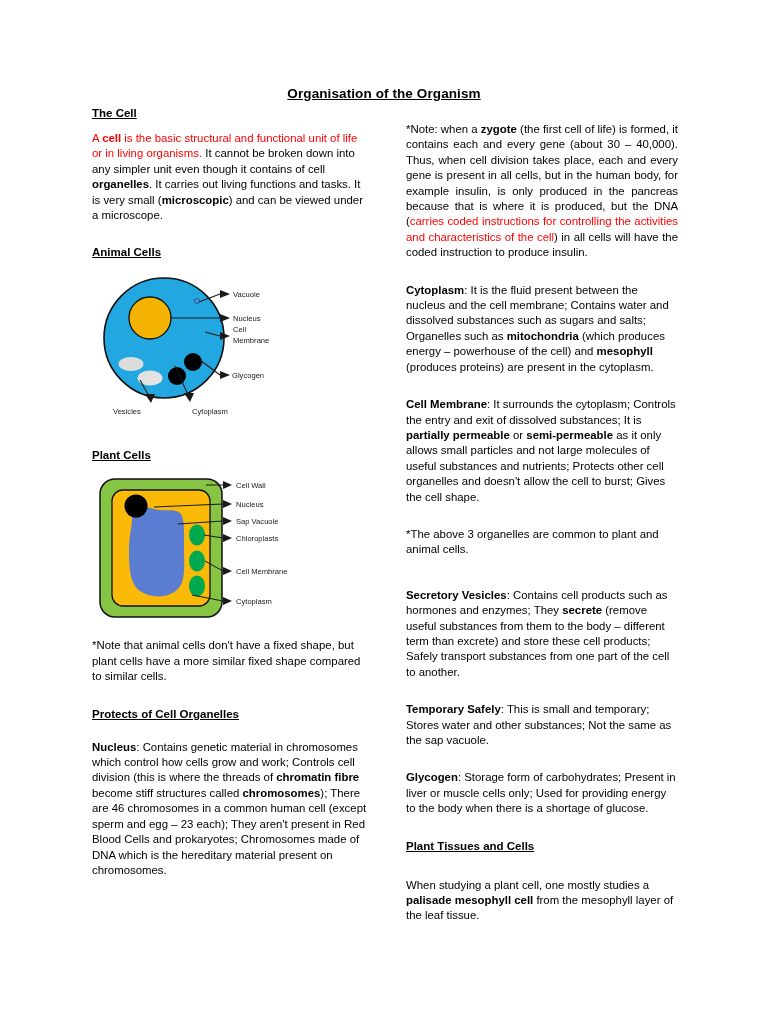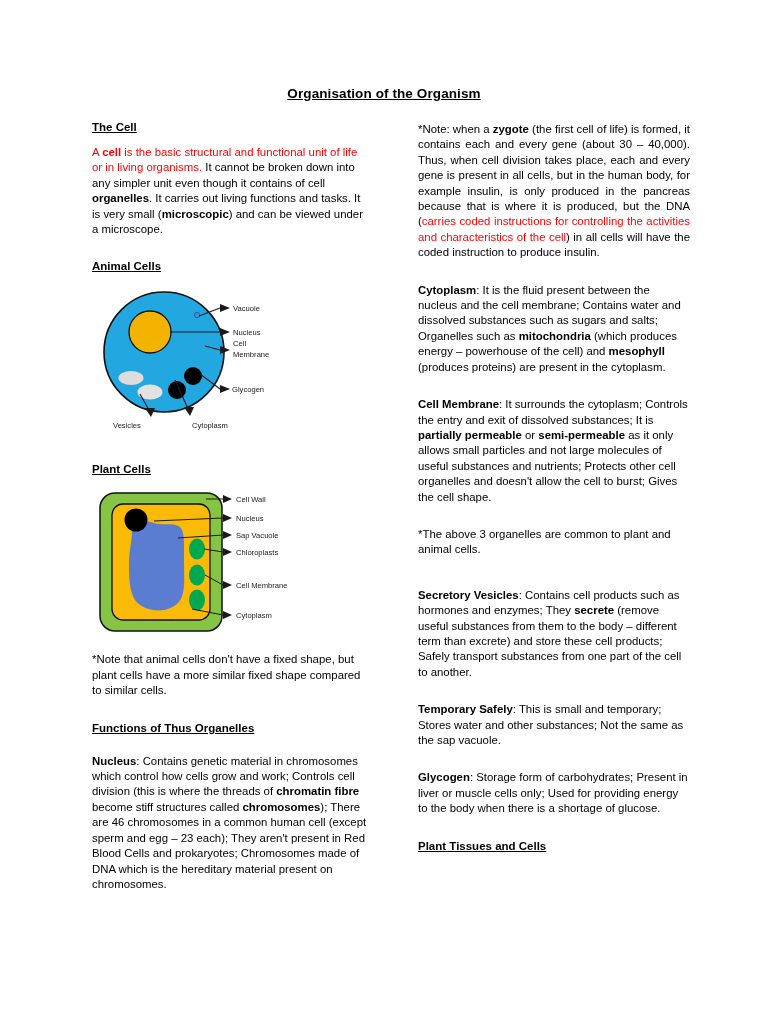--- a/index.html
+++ b/index.html
@@ -29,28 +29,28 @@
     left: 0;
     width: 768px;
     text-align: center;
     font-size: 13.5px;
     font-weight: bold;
     text-decoration: underline;
     letter-spacing: 0.1px;
   }
   .col-left {
     position: absolute;
-    top: 120px;
+    top: 106px;
     left: 92px;
     width: 277px;
   }
   .col-right {
     position: absolute;
     top: 122px;
-    left: 418px;
+    left: 406px;
     width: 272px;
   }
   .heading {
     font-size: 11.5px;
     font-weight: bold;
     text-decoration: underline;
     margin: 0 0 11px 0;
     line-height: 14px;
   }
   p.para {
@@ -185,21 +185,21 @@
         <text class="dia-label" x="144" y="68">Chloroplasts</text>
         <text class="dia-label" x="144" y="101">Cell Membrane</text>
         <text class="dia-label" x="144" y="131">Cytoplasm</text>
       </svg>
     </div>
 
     <p class="para">*Note that animal cells don't have a fixed shape, but plant cells have a more similar fixed shape compared to similar cells.</p>
 
     <div class="gap-sm"></div>
 
-    <div class="heading">Functions of Thus Organelles</div>
+    <div class="heading">Protects of Cell Organelles</div>
 
     <div class="gap-sm"></div>
 
     <p class="para"><b>Nucleus</b><span>: Contains genetic material in chromosomes which control how cells grow and work; Controls cell division (this is where the threads of </span><b>chromatin fibre</b><span> become stiff structures called </span><b>chromosomes</b><span>); There are 46 chromosomes in a common human cell (except sperm and egg – 23 each); They aren't present in Red Blood Cells and prokaryotes; Chromosomes made of DNA which is the hereditary material present on chromosomes.</span></p>
 
   </div>
 
   <div class="col-right">
 
     <p class="para justify"><span>*Note: when a </span><b>zygote</b><span> (the first cell of life) is formed, it contains each and every gene (about 30 – 40,000). Thus, when cell division takes place, each and every gene is present in all cells, but in the human body, for example insulin, is only produced in the pancreas because that is where it is produced, but the DNA (</span><span class="red">carries coded instructions for controlling the activities and characteristics of the cell</span><span>) in all cells will have the coded instruction to produce insulin.</span></p>
@@ -230,16 +230,17 @@
     <div class="gap-sm"></div>
 
     <p class="para"><b>Glycogen</b><span>: Storage form of carbohydrates; Present in liver or muscle cells only; Used for providing energy to the body when there is a shortage of glucose.</span></p>
 
     <div class="gap-sm"></div>
 
     <div class="heading">Plant Tissues and Cells</div>
 
     <div class="gap-md"></div>
 
+    <p class="para"><span>When studying a plant cell, one mostly studies a </span><b>palisade mesophyll cell</b><span> from the mesophyll layer of the leaf tissue.</span></p>
 
   </div>
 
 </div>
 
 </body></html>

